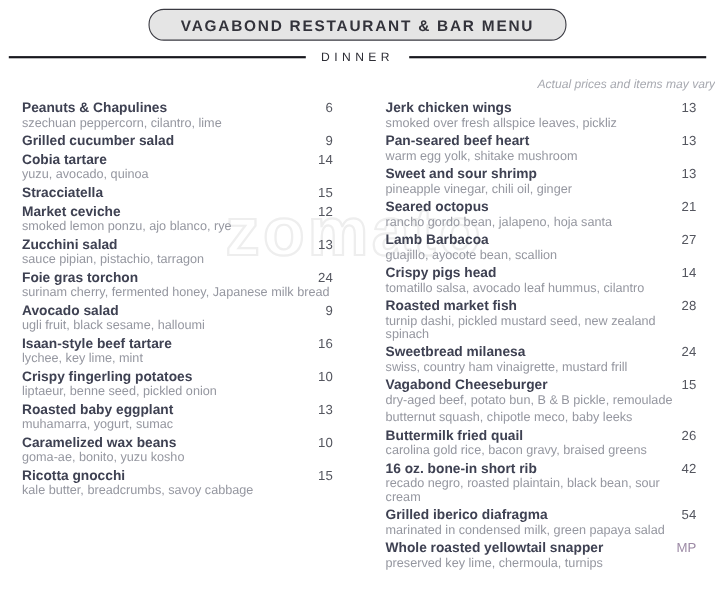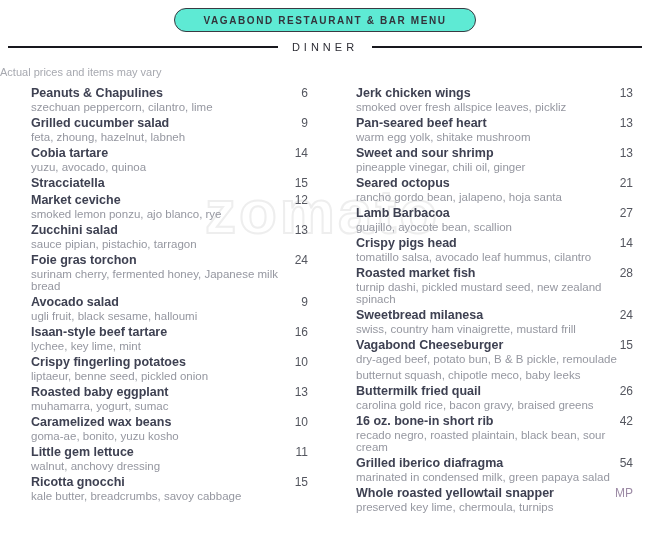--- a/index.html
+++ b/index.html
@@ -12,37 +12,36 @@
   .watermark {
     position:absolute; left:205px; top:176px; z-index:0;
     font-size:62px; font-weight:700; letter-spacing:3px;
     color:transparent; -webkit-text-stroke:2px var(--wm,#eeeeee);
     pointer-events:none; user-select:none;
   }
   .content { position:relative; z-index:1; }
   .badge-wrap { text-align:center; padding-top:8px; }
   .badge {
     display:inline-block; border:1.5px solid #3a3a42; border-radius:14px;
-    padding:6px 28px 5px; font-size:10px; font-weight:600;
-    letter-spacing:1.6px; color:#33333b; background:#5eead4;
+    padding:6px 28px 5px; font-size:14px; font-weight:600;
+    letter-spacing:1.6px; color:#33333b; background:#e5e5e5;
   }
   .divider { display:flex; align-items:center; margin-top:9px; padding:0 8px; }
   .divider .line { flex:1; height:2px; background:#18181e; }
   .divider .label {
     padding:0 14px; font-size:11px; font-weight:500;
     letter-spacing:4px; color:#2e2e36;
   }
   .note, .footer-line {
-    text-align:left; font-size:11px; color:#a7a9b0;
+    text-align:right; font-style:italic; font-size:11px; color:#a7a9b0;margin-left:32px;
   }
   .note { margin-top:13px; }
   .menu {
     display:grid; grid-template-columns:1fr 1fr; column-gap:48px;
     padding:9px 17px 0 20px;
-    margin-left:11px;
   }
   .item { margin-bottom:4px; }
   .item .name-row { display:flex; align-items:baseline; }
   .item .name {
     flex:1; font-size:12.5px; font-weight:600; color:#3e4152; line-height:13px;
   }
   .item .price {
     margin-left:8px; font-size:12px; color:#54565f; line-height:13px;
     white-space:nowrap;
   }
@@ -81,21 +80,20 @@
       <span class="price">6</span>
     </div>
     <div class="desc">szechuan peppercorn, cilantro, lime</div>
   </div>
 
   <div class="item">
     <div class="name-row">
       <span class="name">Grilled cucumber salad</span>
       <span class="price">9</span>
     </div>
-    <div class="desc">feta, zhoung, hazelnut, labneh</div>
   </div>
 
   <div class="item">
     <div class="name-row">
       <span class="name">Cobia tartare</span>
       <span class="price">14</span>
     </div>
     <div class="desc">yuzu, avocado, quinoa</div>
   </div>
 
@@ -163,27 +161,20 @@
   </div>
 
   <div class="item">
     <div class="name-row">
       <span class="name">Caramelized wax beans</span>
       <span class="price">10</span>
     </div>
     <div class="desc">goma-ae, bonito, yuzu kosho</div>
   </div>
 
-  <div class="item">
-    <div class="name-row">
-      <span class="name">Little gem lettuce</span>
-      <span class="price">11</span>
-    </div>
-    <div class="desc">walnut, anchovy dressing</div>
-  </div>
 
   <div class="item">
     <div class="name-row">
       <span class="name">Ricotta gnocchi</span>
       <span class="price">15</span>
     </div>
     <div class="desc">kale butter, breadcrumbs, savoy cabbage</div>
   </div>
 </div>
       <div class="col">

